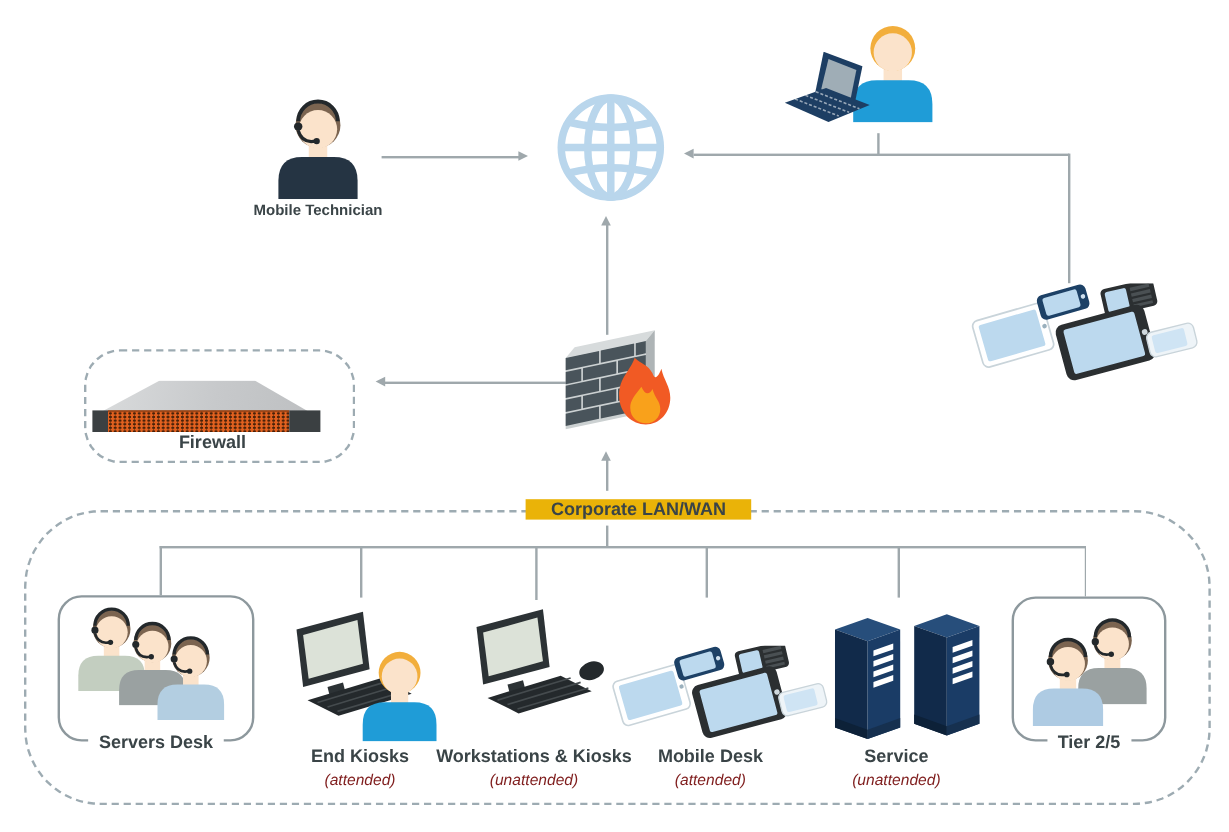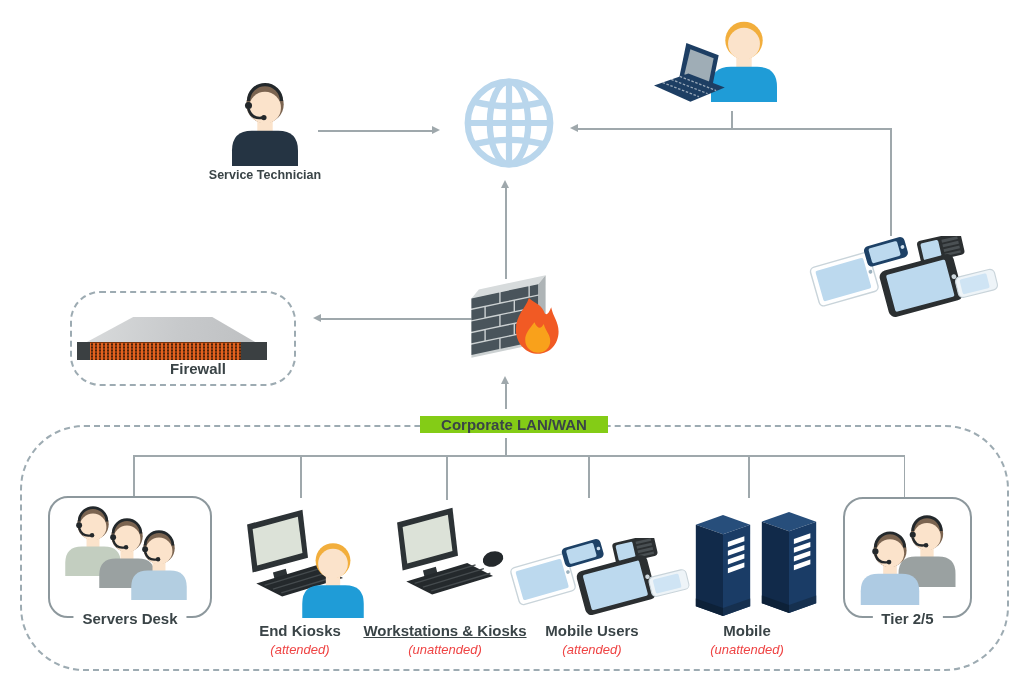--- a/index.html
+++ b/index.html
@@ -8,21 +8,21 @@
   .line{position:absolute;background:#9fa8ac;}
   .hline{height:1.5px;}
   .vline{width:1.5px;}
   .arrow{position:absolute;width:0;height:0;border-style:solid;}
   .arrow-up{border-width:0 4.5px 8px 4.5px;border-color:transparent transparent #9fa8ac transparent;}
   .arrow-left{border-width:4.5px 8px 4.5px 0;border-color:transparent #9fa8ac transparent transparent;}
   .arrow-right{border-width:4.5px 0 4.5px 8px;border-color:transparent transparent transparent #9fa8ac;}
   .dashed-box{position:absolute;border:2px dashed #9dabb2;box-sizing:border-box;}
   .solid-box{position:absolute;border:2px solid #8d989d;border-radius:20px;box-sizing:border-box;}
   .lbl{position:absolute;color:#3a4447;font-weight:bold;font-size:15px;text-align:center;white-space:nowrap;}
-  .sublbl{position:absolute;color:#ef4444;font-style:italic;font-size:13px;text-align:center;white-space:nowrap;}
+  .sublbl{position:absolute;color:#7f1d1d;font-style:italic;font-size:13px;text-align:center;white-space:nowrap;}
   .box-lbl{position:absolute;left:50%;transform:translateX(-50%);bottom:-11px;background:#fff;
            padding:0 9px;color:#3a4447;font-weight:bold;font-size:15px;white-space:nowrap;}
   .icon{position:absolute;}
   
   .fw-lid{position:absolute;left:85px;top:317px;width:172px;height:26px;
           clip-path:polygon(28% 0,74% 0,100% 100%,0 100%);
           background:linear-gradient(100deg,#d9dbdc 0%,#c7c9cb 55%,#bec0c2 100%);}
   .fw-bar{position:absolute;left:77px;top:342px;width:190px;height:18px;display:flex;}
   .fw-cap-l{width:13px;background:#3b4042;}
   .fw-cap-r{width:26px;background:#3b4042;}
@@ -181,21 +181,21 @@
   <div class="line vline" style="left:300px;top:455px;height:43px;"></div>
   <div class="line vline" style="left:446px;top:455px;height:45px;"></div>
   <div class="line vline" style="left:588px;top:455px;height:43px;"></div>
   <div class="line vline" style="left:748px;top:455px;height:43px;"></div>
   <div class="line vline" style="left:903.5px;top:455px;height:42px;"></div>
 
   <svg class="icon" style="left:221px;top:78px;width:88px;height:88px;--shirt:#253443;--hair:#7b6450" viewBox="0 0 80 80">
     <use href="#sym-person"></use>
       <use href="#sym-headset"></use>
   </svg>
-  <div class="lbl" style="left:185px;top:168px;width:160px;font-size:12.5px;">Service Technician</div>
+  <div class="lbl" style="left:185px;top:168px;width:160px;font-size:12.5px;">Mobile Technician</div>
 
   <svg class="icon" style="left:461px;top:75px;width:96px;height:96px;" viewBox="0 0 100 100">
       <use href="#sym-globe"></use>
     </svg>
 
   <svg class="icon" style="left:700px;top:14px;width:88px;height:88px;--shirt:#1f9cd7;--hair:#f2ae3c" viewBox="0 0 80 80">
       <use href="#sym-person"></use>
     </svg>
   <svg class="icon" style="left:652px;top:42px;width:96px;height:78px;z-index:3;" viewBox="0 0 95 75">
       <use href="#sym-laptop"></use>
@@ -205,28 +205,28 @@
       <use href="#sym-devices"></use>
     </svg>
 
   <div class="dashed-box" style="left:70px;top:291px;width:226px;height:95px;border-radius:30px;"></div>
   <div class="fw-lid"></div>
   <div class="fw-bar">
     <div class="fw-cap-l"></div>
     <div class="fw-mesh"></div>
     <div class="fw-cap-r"></div>
   </div>
-  <div class="lbl" style="left:118px;top:360px;width:160px;">Firewall</div>
+  <div class="lbl" style="left:97px;top:360px;width:160px;">Firewall</div>
 
   <svg class="icon" style="left:464px;top:272px;width:102px;height:93px;" viewBox="0 0 110 100">
       <use href="#sym-firewall-wall"></use>
     </svg>
 
   <div class="dashed-box" style="left:20px;top:425px;width:989px;height:246px;border-radius:64px;"></div>
-  <div class="lbl" style="left:420px;top:416px;width:176px;background:#84cc16;padding:0 6px;">Corporate LAN/WAN</div>
+  <div class="lbl" style="left:438px;top:416px;width:176px;background:#eab308;padding:0 6px;">Corporate LAN/WAN</div>
 
   <div class="solid-box" style="left:48px;top:496px;width:164px;height:122px;">
     <div class="box-lbl">Servers Desk</div>
   </div>
   <div class="icon" style="left:48px;top:496px;width:164px;height:122px;">
     <svg style="position:absolute;left:8px;top:6px;width:74px;height:74px;--shirt:#c3cec0;--hair:#7b6450;z-index:1;" viewBox="0 0 80 80">
         <use href="#sym-person"></use>
         <use href="#sym-headset"></use>
       </svg>
     <svg style="position:absolute;left:42px;top:18px;width:74px;height:74px;--shirt:#9aa1a1;--hair:#7b6450;z-index:2;" viewBox="0 0 80 80">
@@ -247,36 +247,36 @@
     </svg>
   <div class="lbl" style="left:220px;top:622px;width:160px;">End Kiosks</div>
   <div class="sublbl" style="left:220px;top:642px;width:160px;">(attended)</div>
 
   <svg class="icon" style="left:386px;top:504px;width:120px;height:97px;" viewBox="0 0 130 105">
       <use href="#sym-monitor-kb"></use>
     </svg>
   <svg class="icon" style="left:478px;top:548px;width:30px;height:22px;" viewBox="0 0 30 22">
       <use href="#sym-mouse"></use>
     </svg>
-  <div class="lbl" style="left:355px;top:622px;width:180px;text-decoration:underline;">Workstations &amp; Kiosks</div>
+  <div class="lbl" style="left:355px;top:622px;width:180px;">Workstations &amp; Kiosks</div>
   <div class="sublbl" style="left:355px;top:642px;width:180px;">(unattended)</div>
 
   <svg class="icon" style="left:500px;top:538px;width:196px;height:80px;" viewBox="0 0 210 88">
       <use href="#sym-devices"></use>
     </svg>
-  <div class="lbl" style="left:512px;top:622px;width:160px;">Mobile Users</div>
+  <div class="lbl" style="left:512px;top:622px;width:160px;">Mobile Desk</div>
   <div class="sublbl" style="left:512px;top:642px;width:160px;">(attended)</div>
 
   <svg class="icon" style="left:690px;top:505px;width:66px;height:115px;" viewBox="0 0 68 118">
       <use href="#sym-server"></use>
     </svg>
   <svg class="icon" style="left:756px;top:502px;width:66px;height:115px;" viewBox="0 0 68 118">
       <use href="#sym-server"></use>
     </svg>
-  <div class="lbl" style="left:667px;top:622px;width:160px;">Mobile</div>
+  <div class="lbl" style="left:667px;top:622px;width:160px;">Service</div>
   <div class="sublbl" style="left:667px;top:642px;width:160px;">(unattended)</div>
 
   <div class="solid-box" style="left:843px;top:497px;width:129px;height:121px;">
     <div class="box-lbl">Tier 2/5</div>
   </div>
   <div class="icon" style="left:843px;top:497px;width:129px;height:121px;">
     <svg style="position:absolute;left:46px;top:14px;width:76px;height:76px;--shirt:#9aa1a1;--hair:#7b6450;z-index:1;" viewBox="0 0 80 80">
         <use href="#sym-person"></use>
         <use href="#sym-headset"></use>
       </svg>

